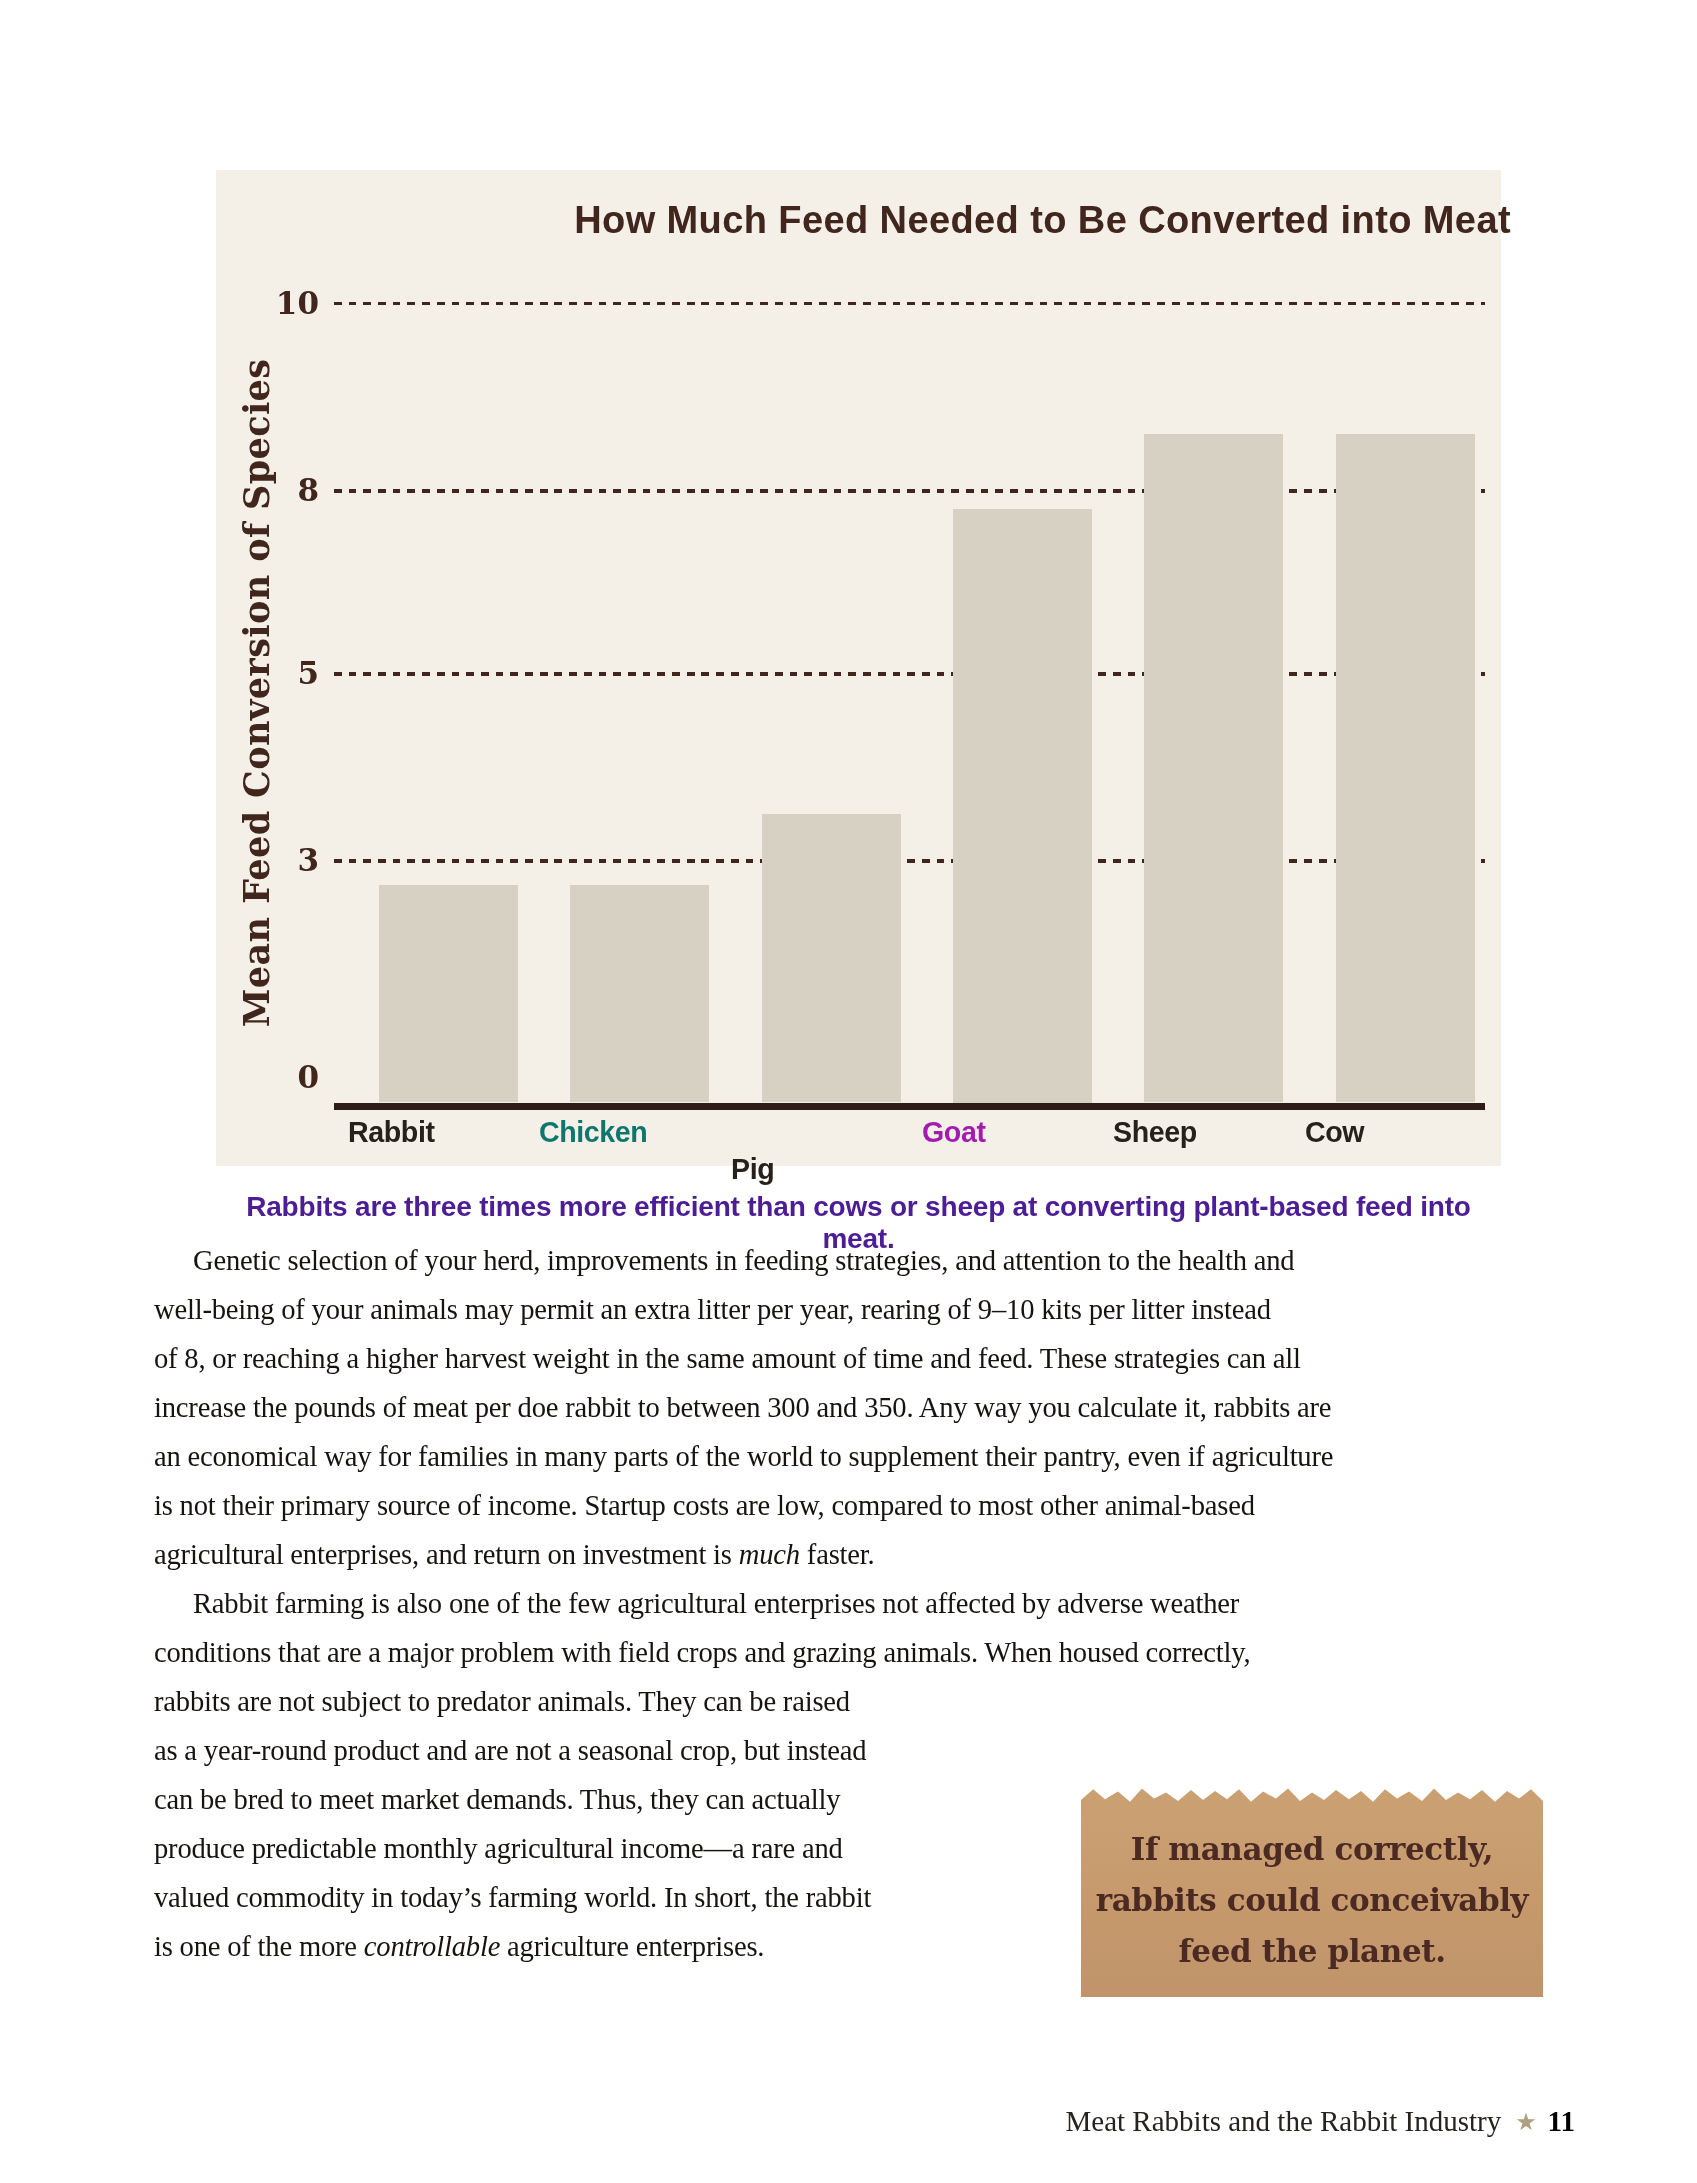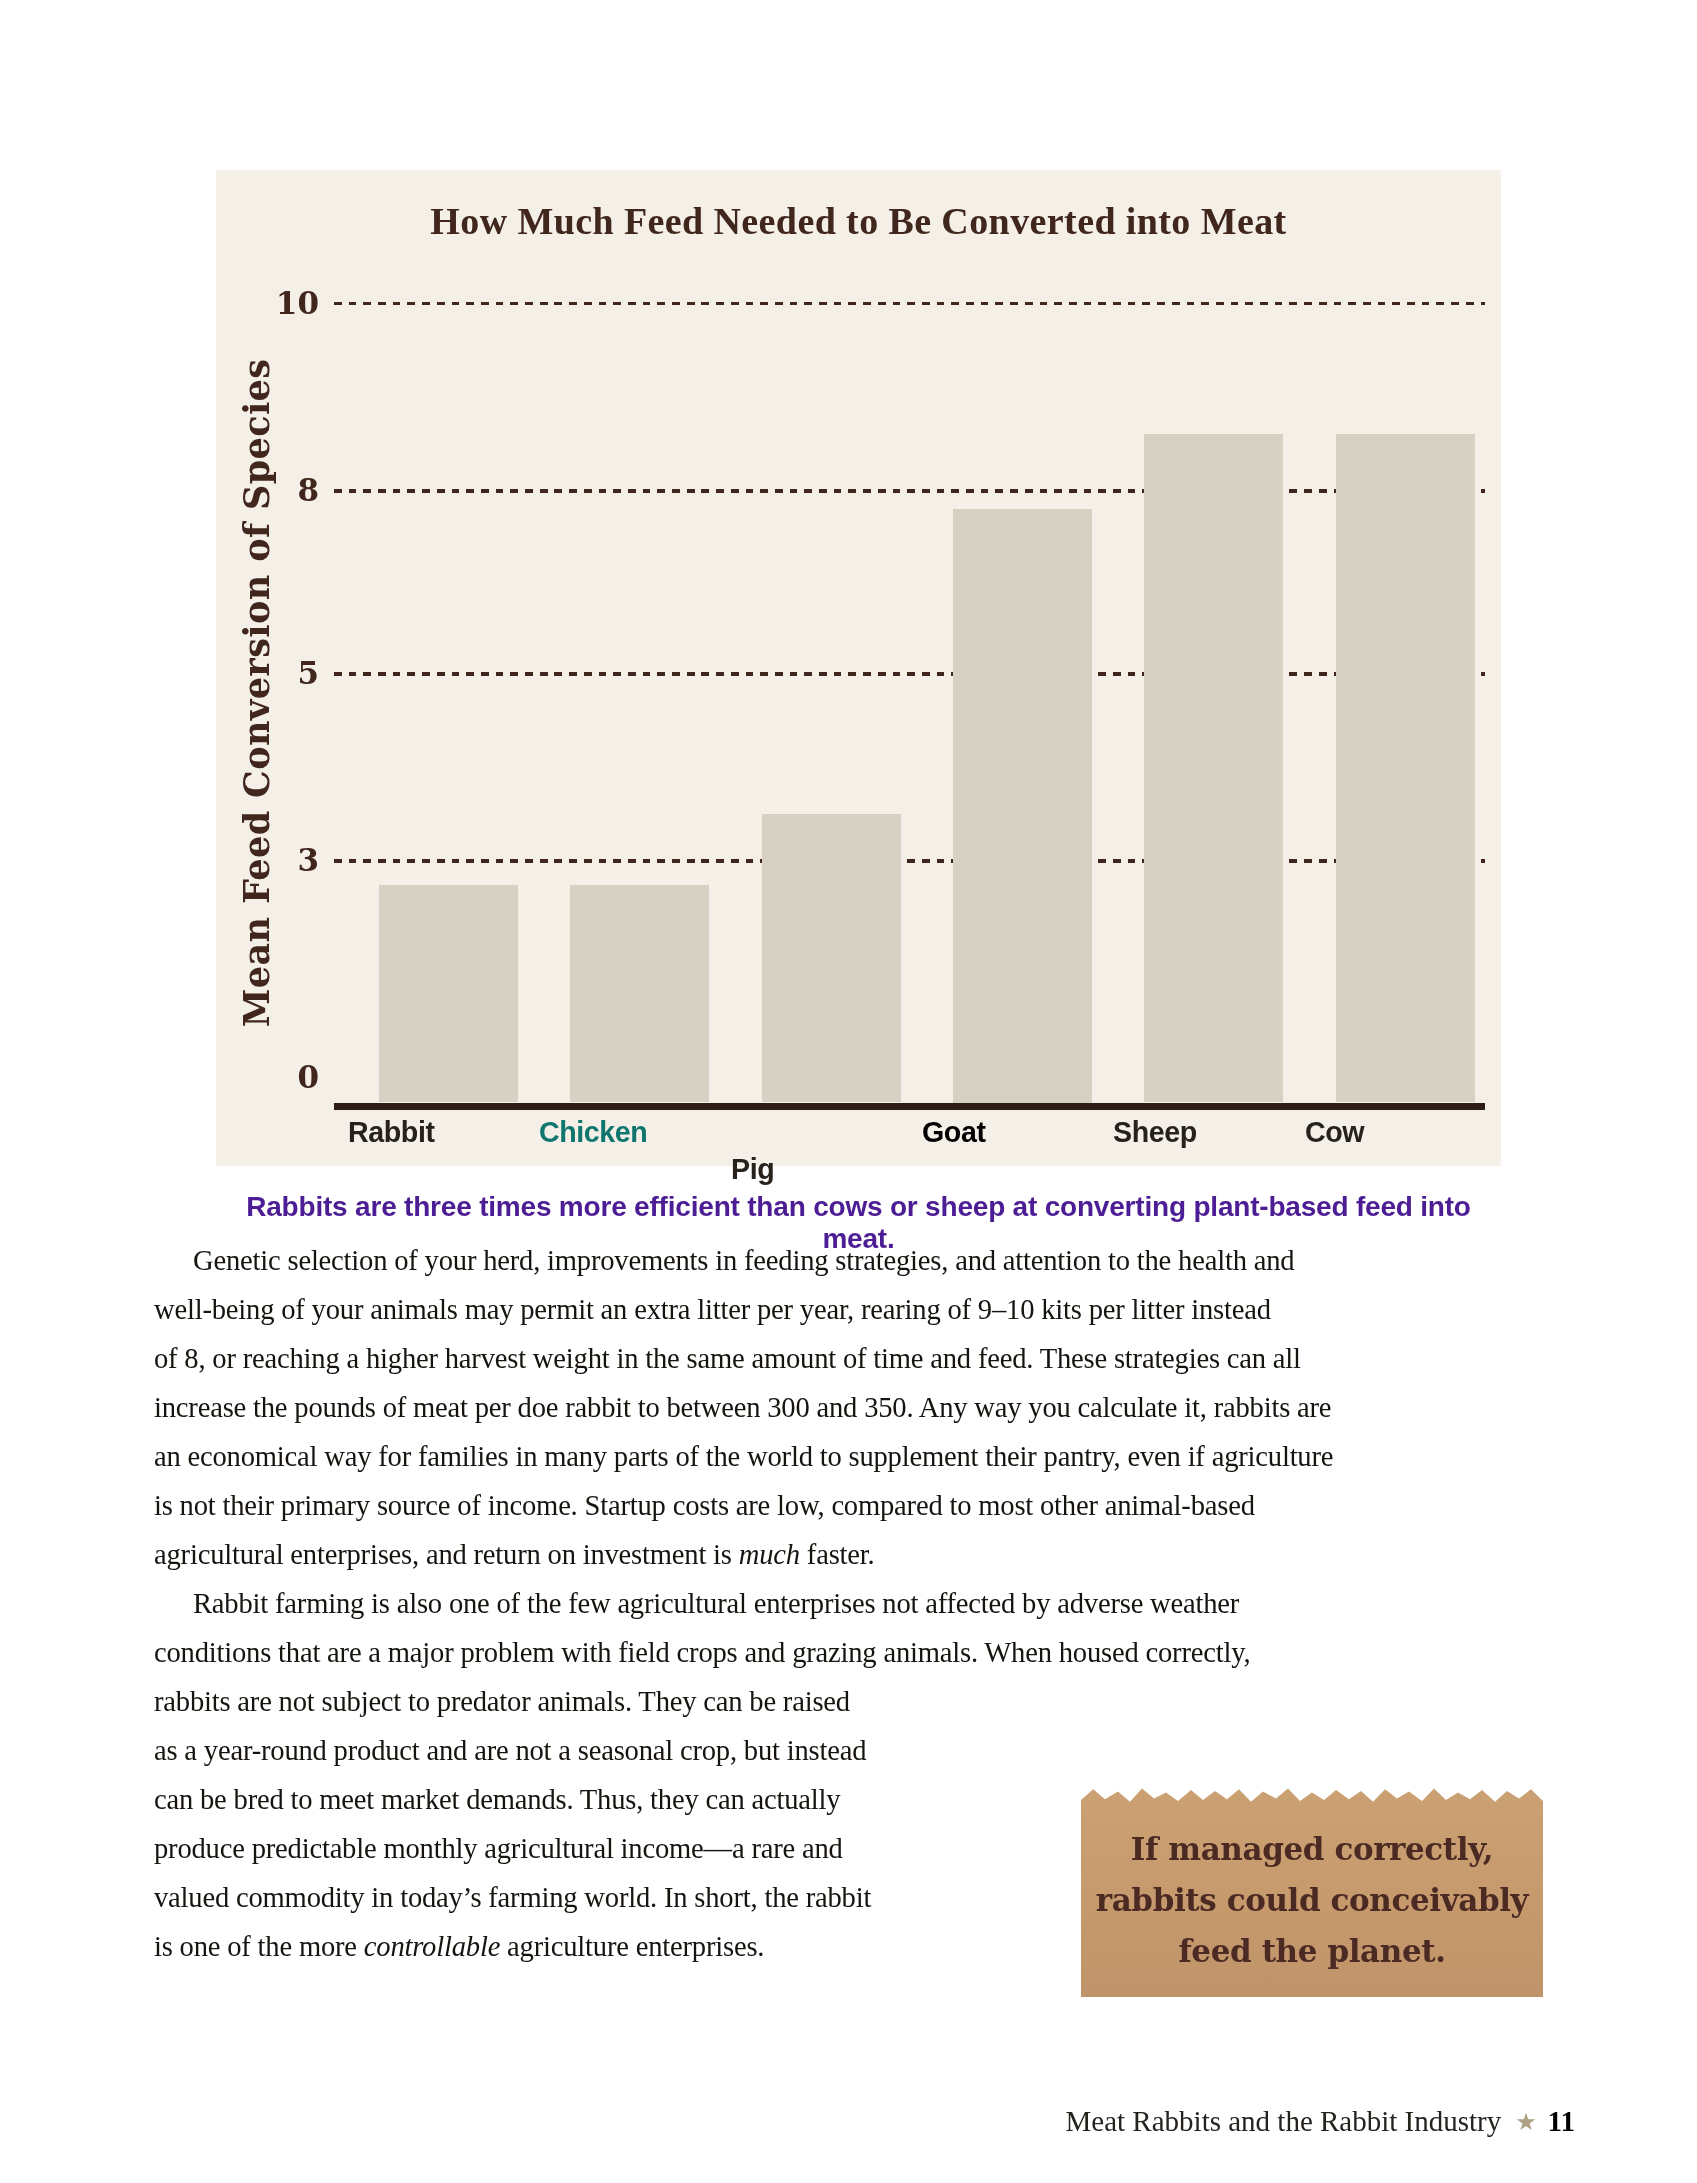--- a/index.html
+++ b/index.html
@@ -7,23 +7,23 @@
     position:relative; width:1698px; height:2183px; margin:0 auto;
     background:#ffffff; overflow:hidden;
     font-family:"Liberation Serif", serif;
   }
 
   
   #chart-panel {
     position:absolute; left:216px; top:170px; width:1285px; height:996px;
   }
   #chart-title {
-    position:absolute; left:0; top:29px; width:100%;
-    text-align:center;
-    font-family:Liberation Serif, serif; font-weight:bold; font-size:38px;
+    position:absolute; left:10px; top:29px; width:100%;
+    text-align:right;
+    font-family:Liberation Sans, sans-serif; font-weight:bold; font-size:38px;
     letter-spacing:0.4px;
   }
   #y-axis-label {
     position:absolute; left:40px; top:523px;
     transform:translate(-50%,-50%) rotate(-90deg);
     white-space:nowrap;
     font-family:"DejaVu Serif", serif; font-weight:bold; font-size:35px;
     letter-spacing:0.4px;
   }
   #plot { position:absolute; left:118px; top:133px; width:1151px; height:880px; }
@@ -95,21 +95,21 @@
         <div class="tick" style="top: 169px; color: rgb(64, 38, 29);">8</div>
         <div class="gridline" style="top: -1.5px; background-image: repeating-linear-gradient(90deg, rgb(64, 38, 29) 0px, rgb(64, 38, 29) 7.7px, transparent 7.7px, transparent 14.7px);"></div>
         <div class="tick" style="top: -18.5px; color: rgb(64, 38, 29);">10</div>
         <div class="bar" style="left: 45px; top: 582px; height: 217px; background: rgb(214, 209, 194);"></div>
         <div class="xlabel" style="left: 14px; color: rgb(38, 33, 27);">Rabbit</div>
         <div class="bar" style="left: 236px; top: 582px; height: 217px; background: rgb(214, 209, 194);"></div>
         <div class="xlabel" style="left: 205px; color: #0f766e;">Chicken</div>
         <div class="bar" style="left: 428px; top: 511px; height: 288px; background: rgb(214, 209, 194);"></div>
         <div class="xlabel" style="left: 397px; color: rgb(38, 33, 27); margin-top: 37px;">Pig</div>
         <div class="bar" style="left: 619px; top: 206px; height: 594px; background: rgb(214, 209, 194);"></div>
-        <div class="xlabel" style="left: 588px; color: #000000;">Goat</div>
+        <div class="xlabel" style="left: 588px; color: #a21caf;">Goat</div>
         <div class="bar" style="left: 810px; top: 131px; height: 668px; background: rgb(214, 209, 194);"></div>
         <div class="xlabel" style="left: 779px; color: rgb(38, 33, 27);">Sheep</div>
         <div class="bar" style="left: 1002px; top: 131px; height: 668px; background: rgb(214, 209, 194);"></div>
         <div class="xlabel" style="left: 971px; color: rgb(38, 33, 27);">Cow</div>
       </div>
   </div>
 
   <div id="chart-caption">Rabbits are three times more efficient than cows or sheep at converting plant-based feed into meat.</div>
 
   <div id="body-text">

